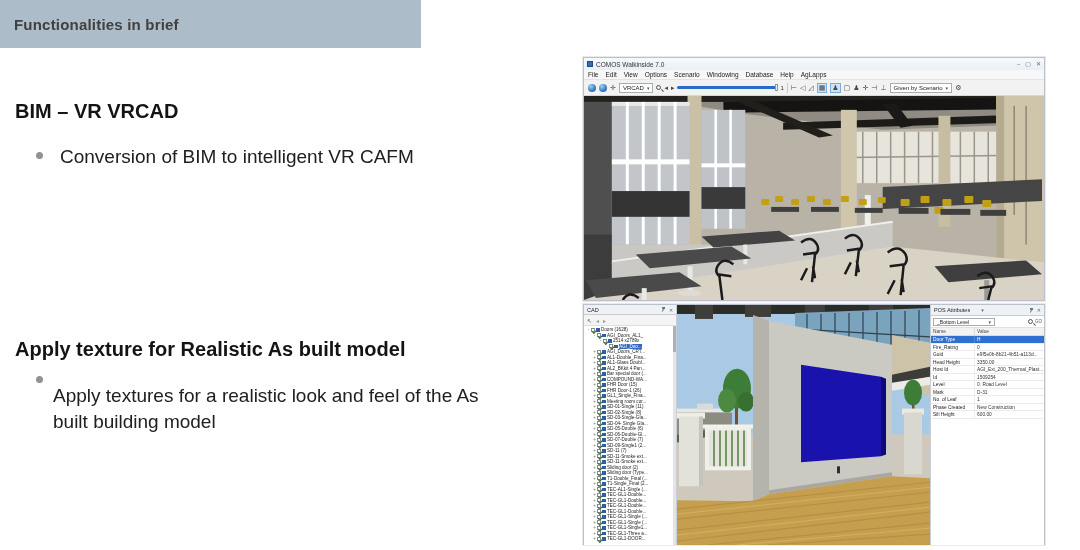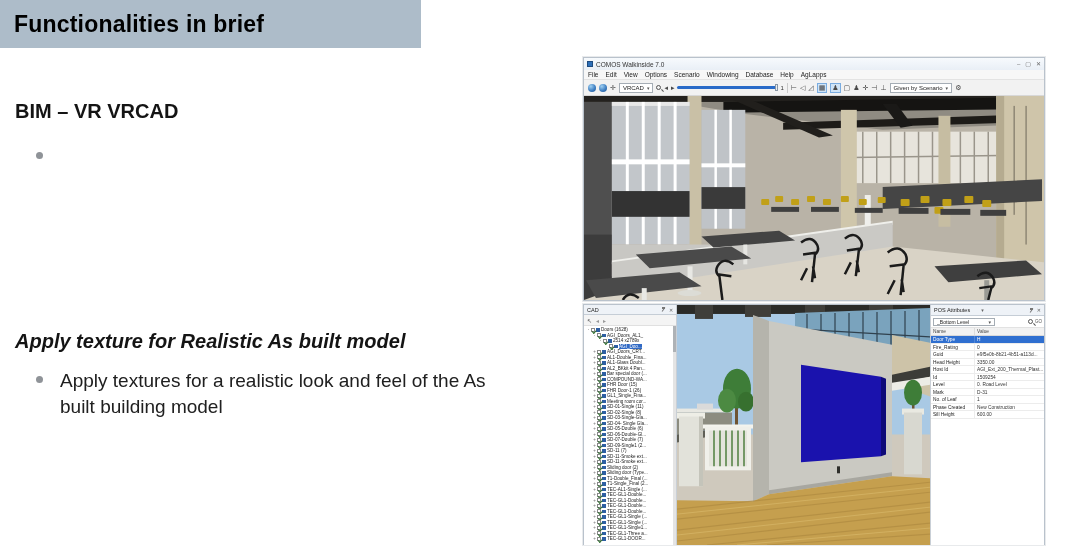--- a/index.html
+++ b/index.html
@@ -6,21 +6,21 @@
     --header-bg:#adbcc9; --selection-blue:#2f6fd0; --panel-blue:#1a12ad;
     --slider-blue:#2a6bc8; --wood:#c59f4e; --sky:#a9c9e4; --tree-green:#3e7d38;
     --wall-gray:#cac9c2; --chair-yellow:#c1a018;
   }
   *{margin:0;padding:0;box-sizing:border-box;}
   html,body{width:1080px;height:550px;overflow:hidden;}
   body{position:relative;background:#ffffff;font-family:"Liberation Sans",sans-serif;color:#111;}
 
   
   .slide-header{position:absolute;left:0;top:0;width:421px;height:48px;background:var(--header-bg);display:flex;align-items:center;padding-left:14px;}
-  .slide-header h1{font-size:23px;font-weight:bold;color:#000000;letter-spacing:.2px;}
+  .slide-header h1{font-size:15px;font-weight:bold;color:#404040;letter-spacing:.2px;}
   .sec-heading{position:absolute;left:15px;font-size:20px;font-weight:bold;color:#141414;}
   .bullet-row{position:absolute;left:36px;display:flex;align-items:flex-start;}
   .bullet-dot{width:7px;height:7px;border-radius:50%;background:#8f9398;margin-top:8px;flex:0 0 auto;}
   .bullet-text{font-size:19px;color:#202020;margin-left:17px;line-height:26px;}
 
   
   .app-window{position:absolute;background:#fff;border:1px solid #b9c2cc;display:flex;flex-direction:column;box-shadow:0 0 0 1px #e8eaec;}
   .titlebar{height:12px;background:linear-gradient(#f7fafd,#e9eff6);display:flex;align-items:center;padding:0 3px;flex:0 0 auto;}
   .app-icon{width:6px;height:6px;background:#2d6fb8;border:1px solid #1c4b80;margin-right:3px;flex:0 0 auto;}
   .titlebar .title{font-size:6.5px;color:#333;white-space:nowrap;}
@@ -82,24 +82,25 @@
 </head>
 <body>
 
 <div class="slide-header">
   <h1>Functionalities in brief</h1>
 </div>
 
 <div class="sec-heading" style="top:100px;">BIM – VR VRCAD</div>
 <div class="bullet-row" style="top:144px;width:480px;">
   <span class="bullet-dot"></span>
+  <span class="bullet-text">Conversion of BIM to intelligent VR CAFM</span>
 </div>
 
-<div class="sec-heading" style="top:330px;font-style:italic;">Apply texture for Realistic As built model</div>
-<div class="bullet-row" style="top:368px;width:455px;">
+<div class="sec-heading" style="top:338px;">Apply texture for Realistic As built model</div>
+<div class="bullet-row" style="top:368px;width:455px;flex-direction:column;">
   <span class="bullet-dot"></span>
   <span class="bullet-text">Apply textures for a realistic look and feel of the As built building model</span>
 </div>
 
 <div class="app-window" style="left:583px;top:57px;width:462px;height:244px;">
   <div class="titlebar">
     <span class="app-icon"></span>
     <span class="title">COMOS Walkinside 7.0</span>
     <span class="win-controls">
       <span>–</span>

